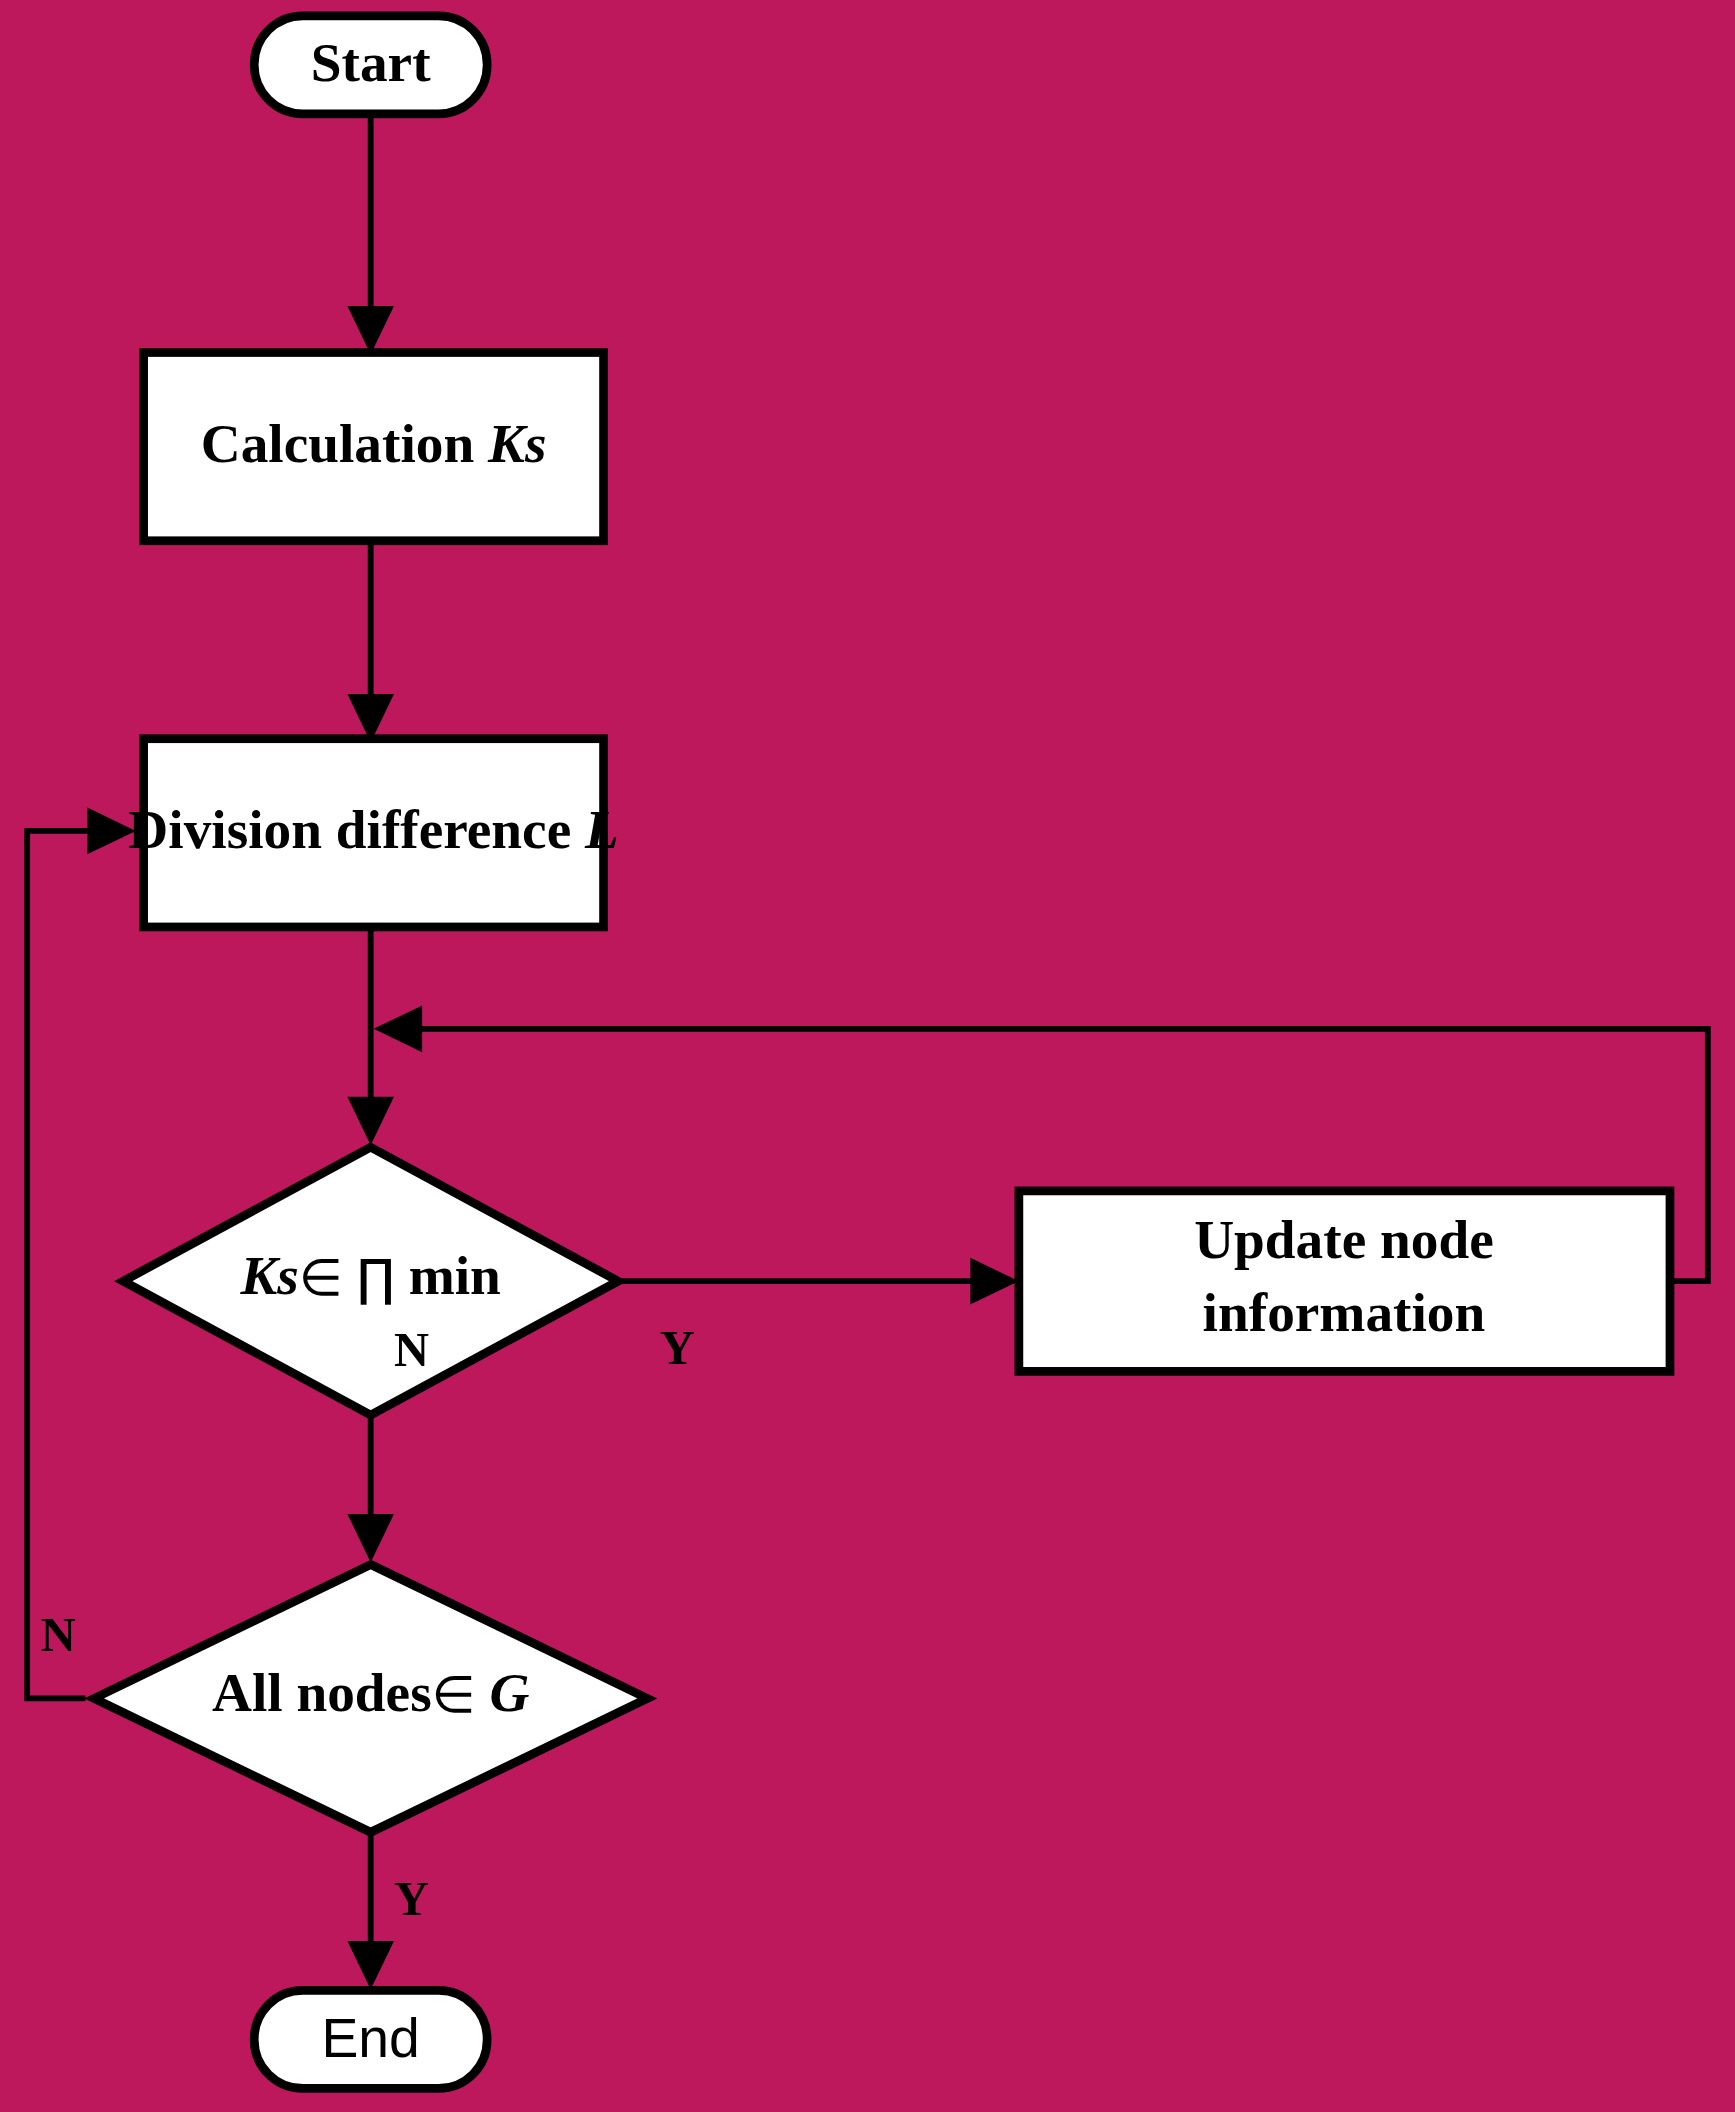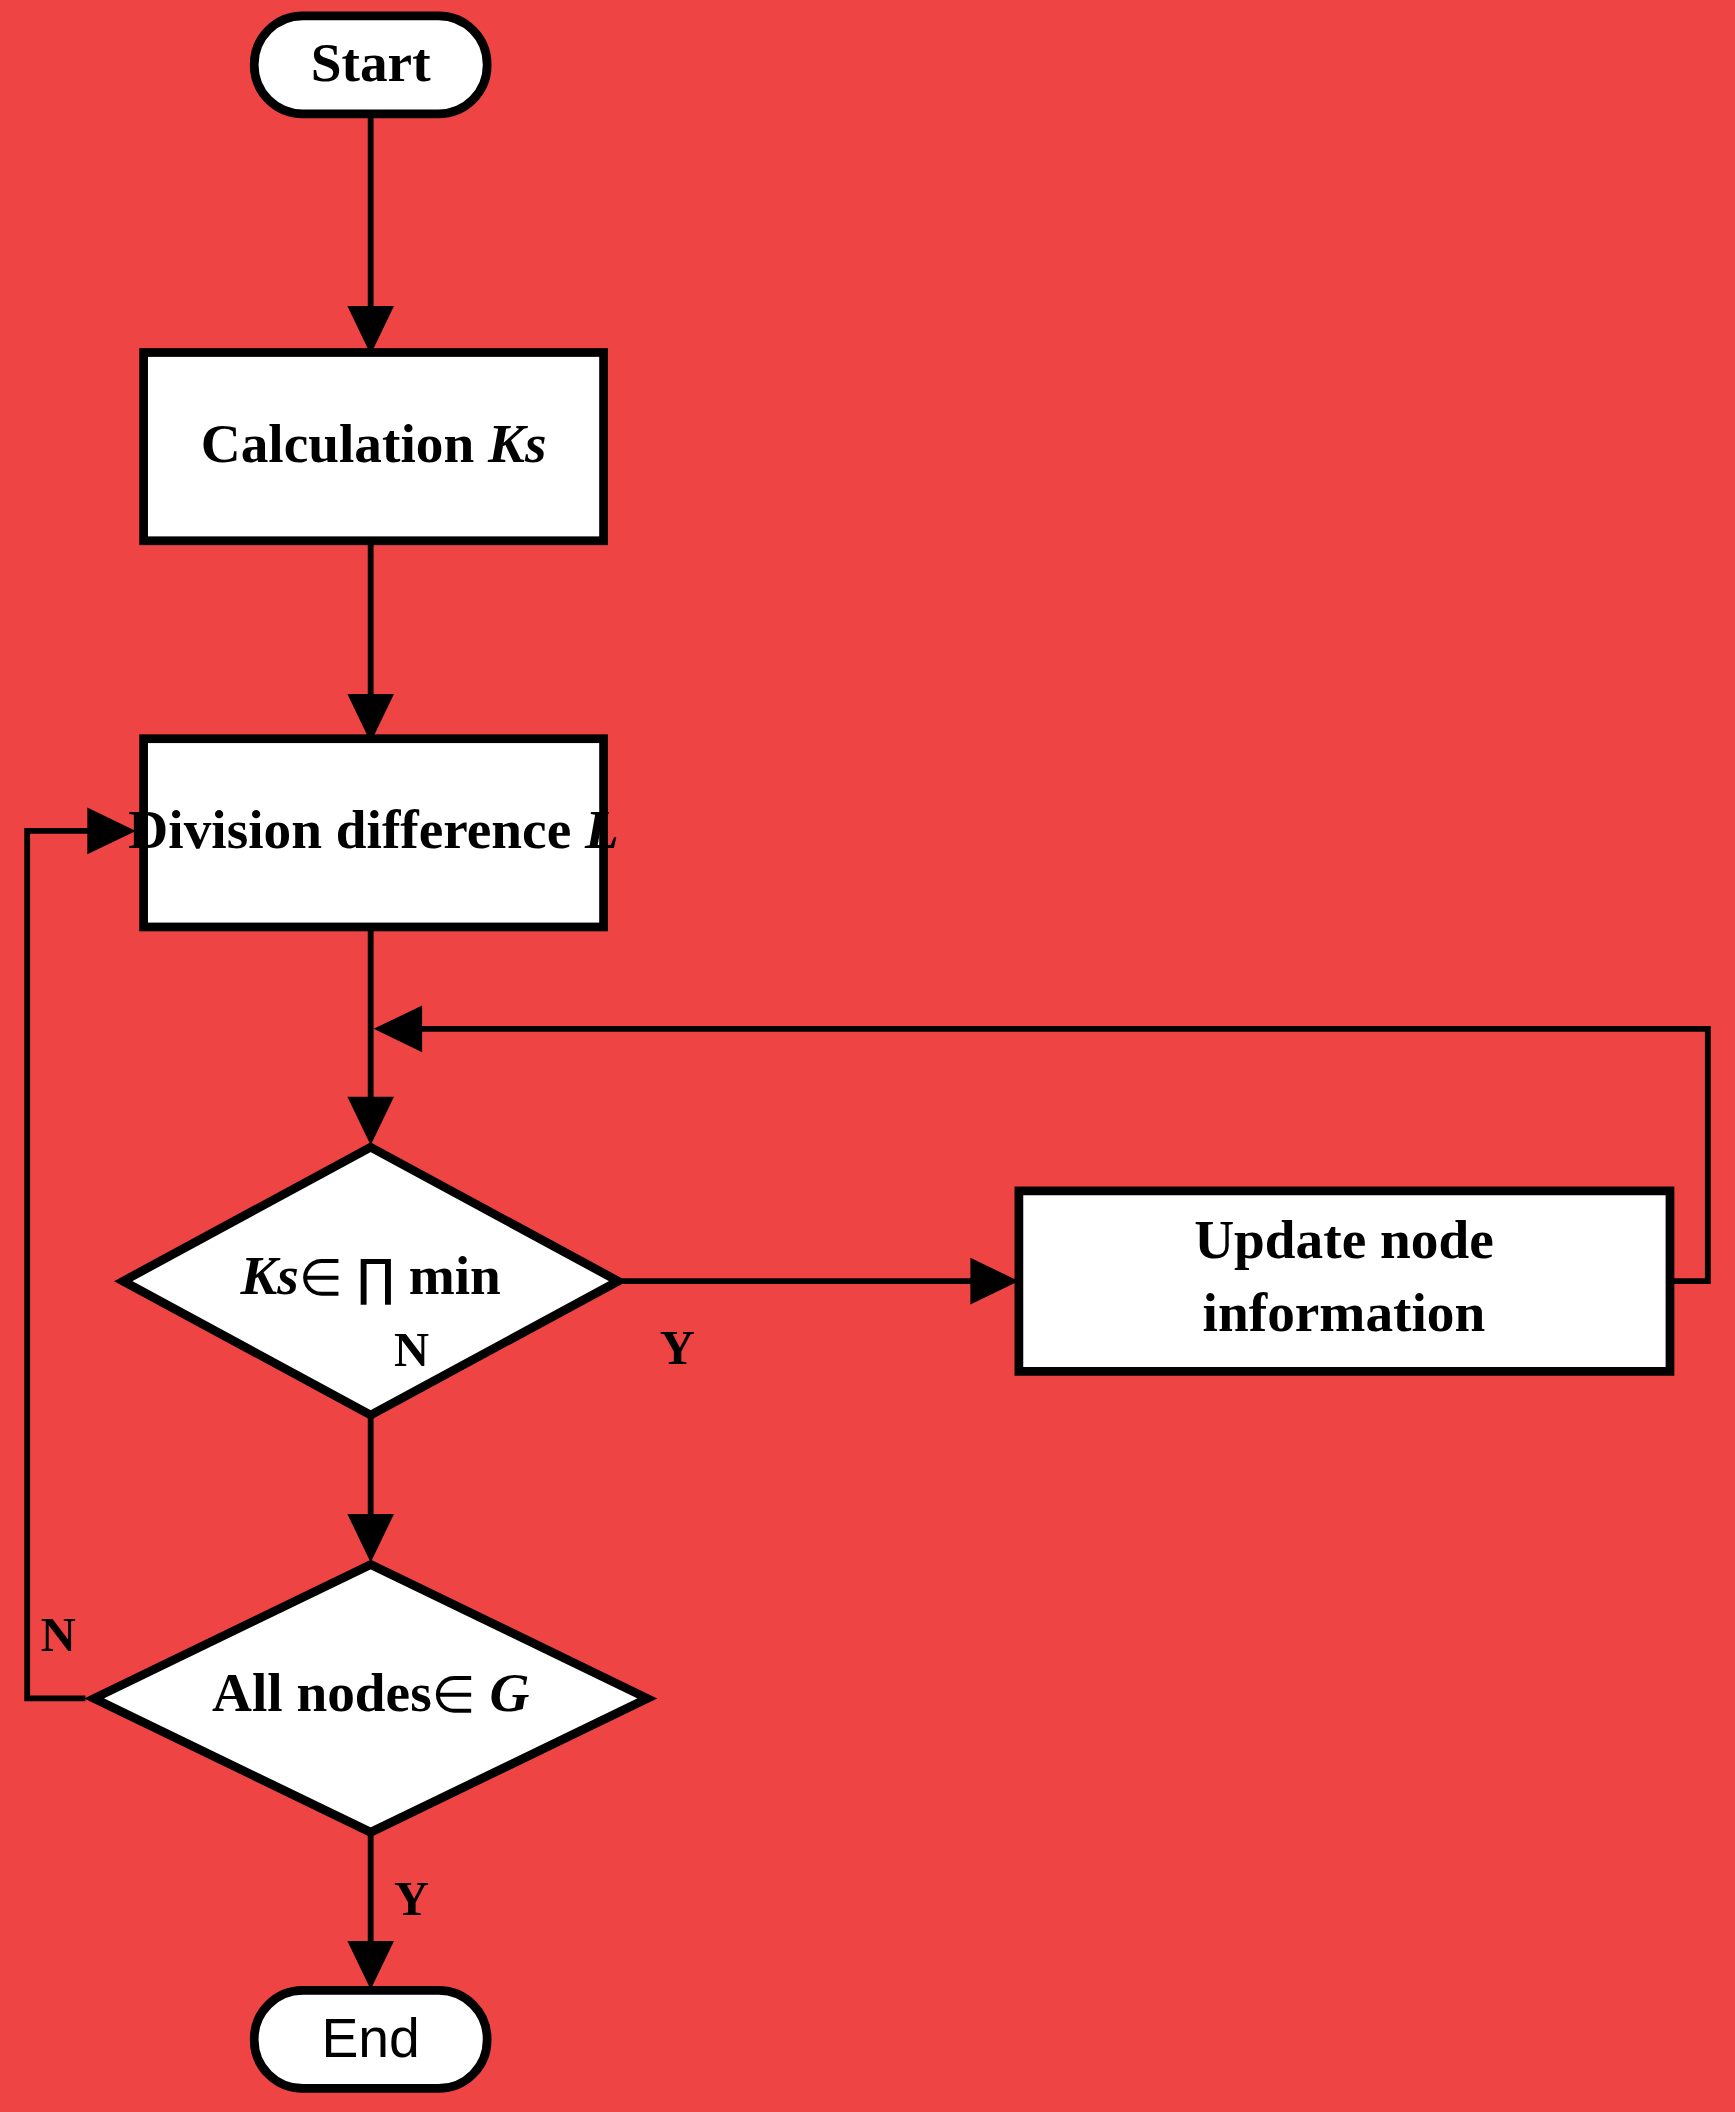--- a/index.html
+++ b/index.html
@@ -10,21 +10,21 @@
   body {
     width: 1735px;
     height: 2113px;
     font-family: "Liberation Serif", "DejaVu Serif", serif;
     overflow: hidden;
   }
   #flowchart-root {
     position: relative;
     width: 1735px;
     height: 2113px;
-    background: #ef4444;
+    background: #be185d;
   }
   svg#flow-svg {
     position: absolute;
     top: 0;
     left: 0;
     width: 1735px;
     height: 2113px;
     display: block;
   }
   .node-shape {

